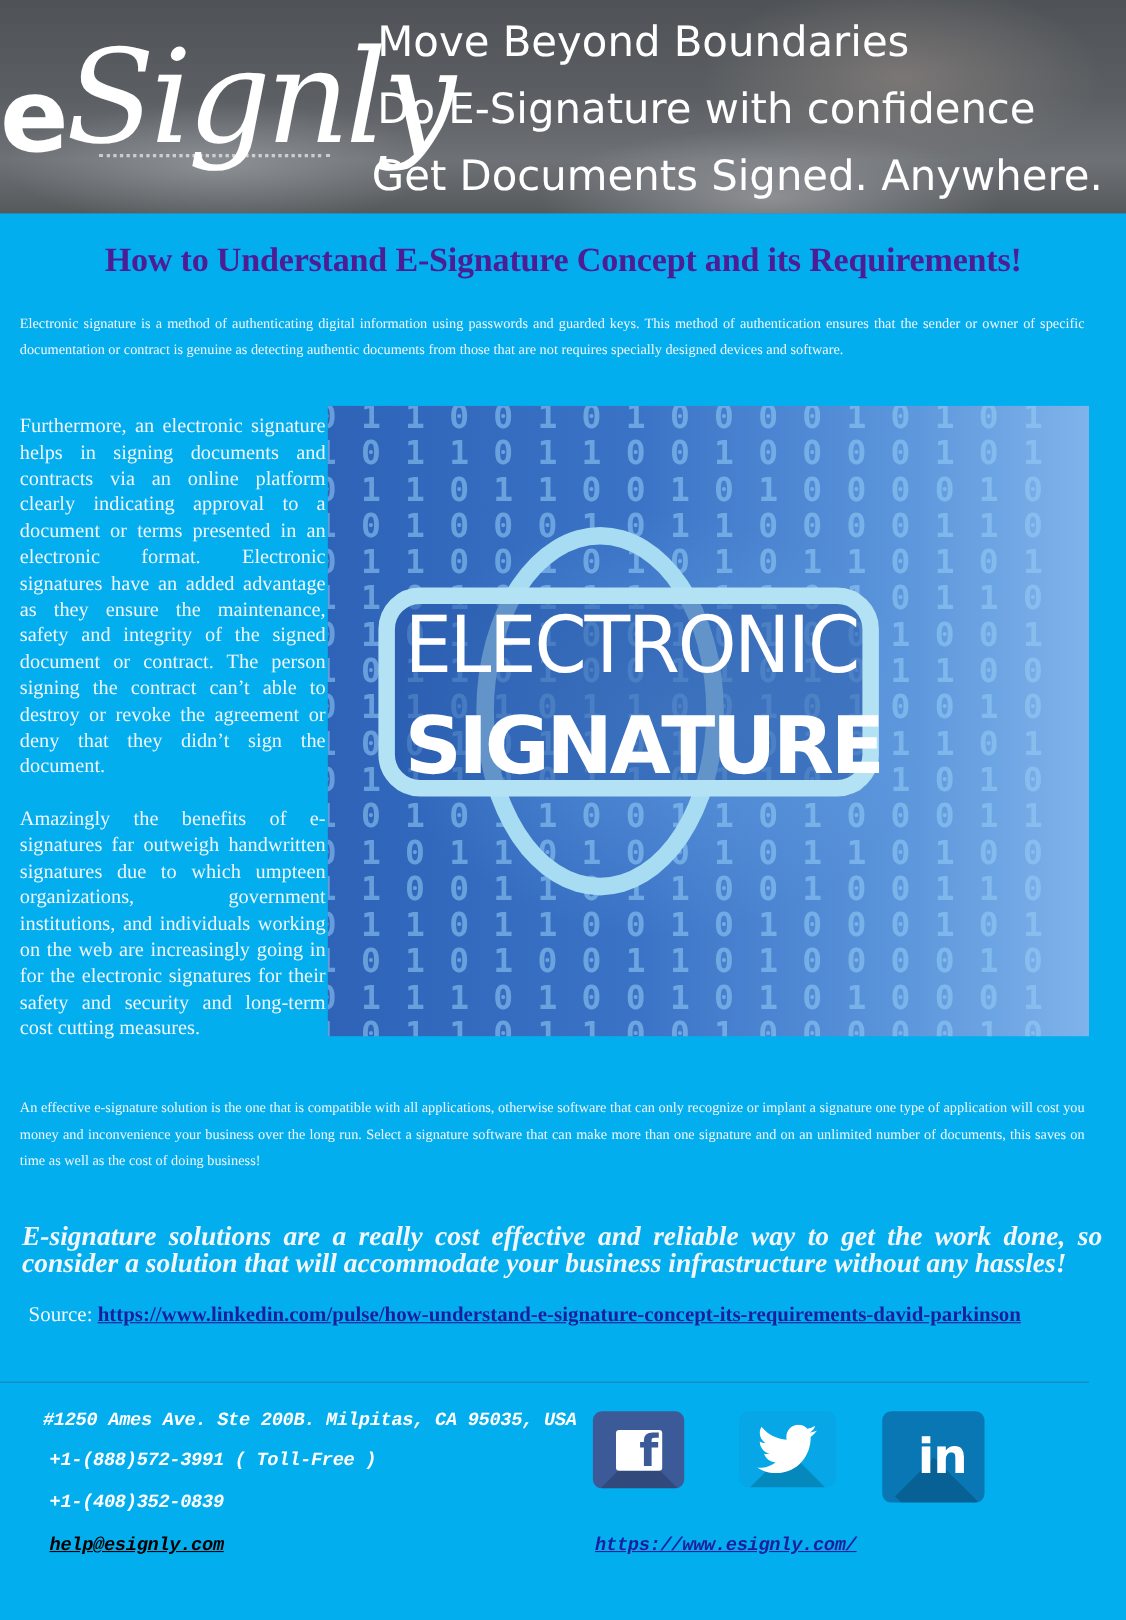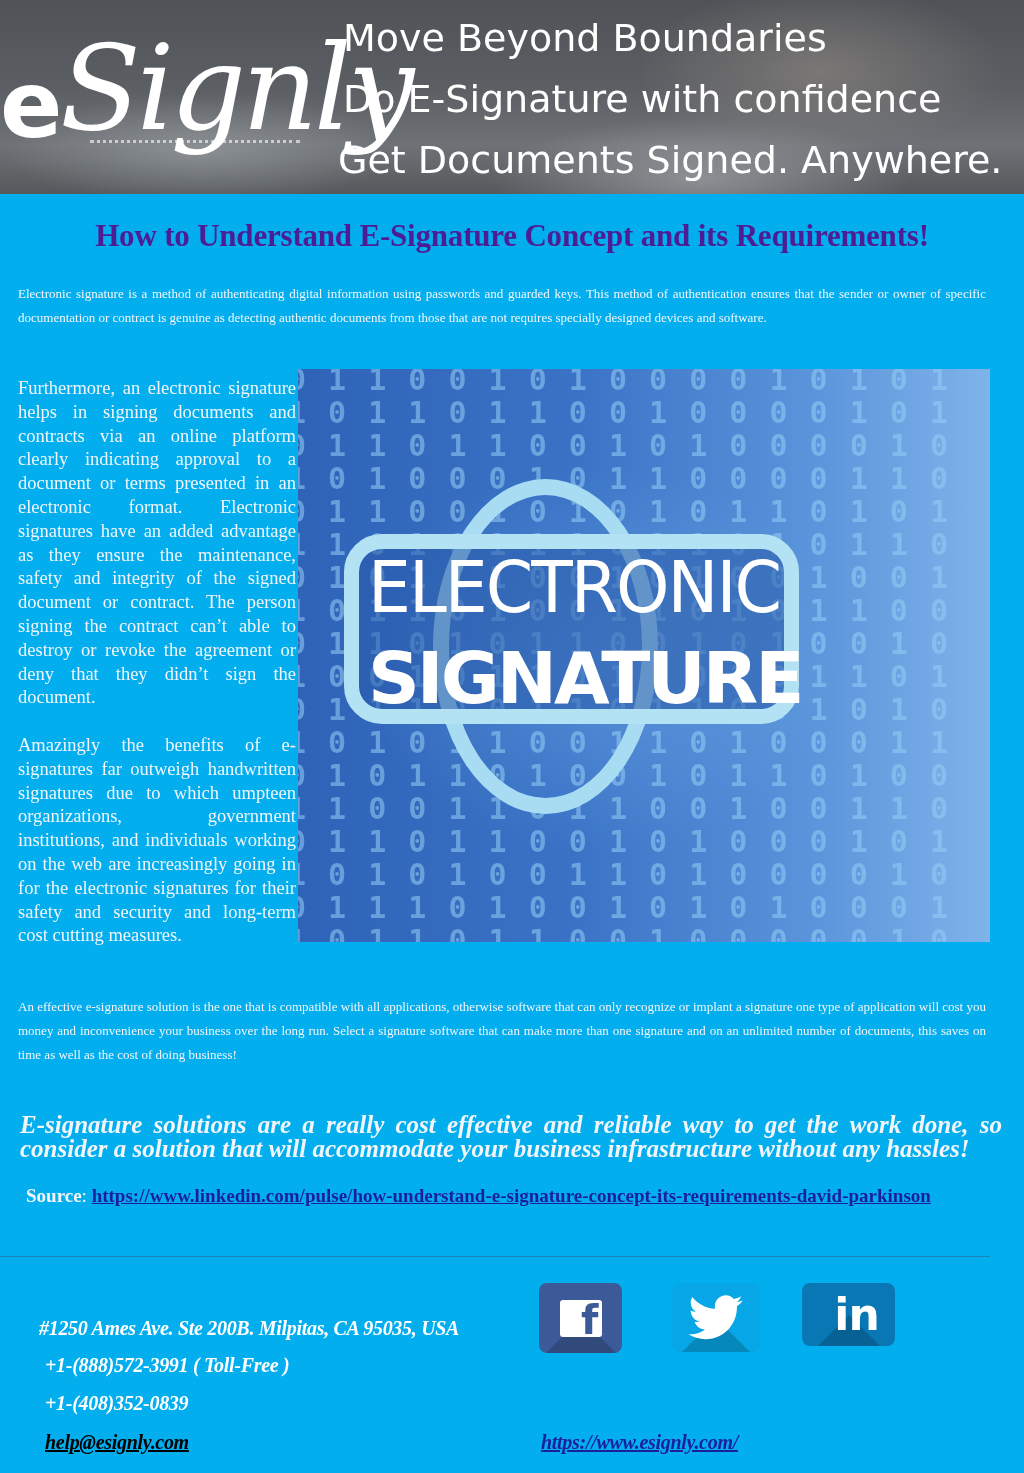--- a/index.html
+++ b/index.html
@@ -86,44 +86,44 @@
   .float-wrap p { margin-bottom: 23.8px; }
 
   .p3 { top: 995px; }
   .quote {
     position: absolute; left: 20px; top: 1113px; width: 982px;
     font-size: 25px; line-height: 24px; font-weight: bold; font-style: italic; text-align: justify;
   }
   .source {
     position: absolute; left: 26px; top: 1184px; font-size: 19px; line-height: 24px; white-space: nowrap;
   }
-  .source b { font-weight: bold; text-align: right; }
+  .source b { font-weight: normal; text-align: right; }
   .source a { color: #1b1f9e; font-weight: bold; text-decoration: underline; }
 
   .divider {
     position: absolute; left: 0; top: 1256px; width: 990px; height: 1px; background: #1f7fb8;
   }
 
   .footer-text {
-    position: absolute; font-family: Liberation Serif, serif; font-style: italic; font-weight: bold;
-    font-size: 20px; color: #ffffff; white-space: nowrap; letter-spacing: -0.3px; margin-top: 35px;
+    position: absolute; font-family: Liberation Mono, monospace; font-style: italic; font-weight: bold;
+    font-size: 17px; color: #ffffff; white-space: nowrap; letter-spacing: -0.3px;
   }
   .address { left: 39px; top: 1282px; }
   .phone1 { left: 45px; top: 1319px; }
   .phone2 { left: 45px; top: 1357px; }
   .email { left: 45px; top: 1396px; color: #000000; text-decoration: underline; }
   .website { left: 541px; top: 1396px; color: #1b1f9e; text-decoration: underline; }
 
   .social {
     position: absolute; top: 1283px; border-radius: 8px; overflow: hidden;
     display: flex; align-items: center; justify-content: center;
   }
   .fb { left: 539px; width: 83px; height: 70px; background: #3d5a98; }
   .tw { left: 672px; width: 88px; height: 69px; background: #07a6e6; }
-  .li { left: 802px; width: 93px; height: 63px; background: #0a77b5; padding-left: 16px; }
+  .li { left: 802px; width: 93px; height: 83px; background: #0a77b5; padding-left: 16px; }
   .shadow {
     position: absolute; left: 50%; top: 50%; width: 140px; height: 50px; transform-origin: 0 0;
     transform: rotate(45deg); background: rgba(0,0,0,0.18);
   }
   .fb-box {
     position: relative; width: 42px; height: 37px; background: #ffffff; border-radius: 3px;
     display: flex; align-items: flex-end; justify-content: flex-end; overflow: hidden;
   }
   .fb-box span {
     font-family: "DejaVu Sans", sans-serif; font-weight: bold; font-size: 40px; color: #3d5a98;

